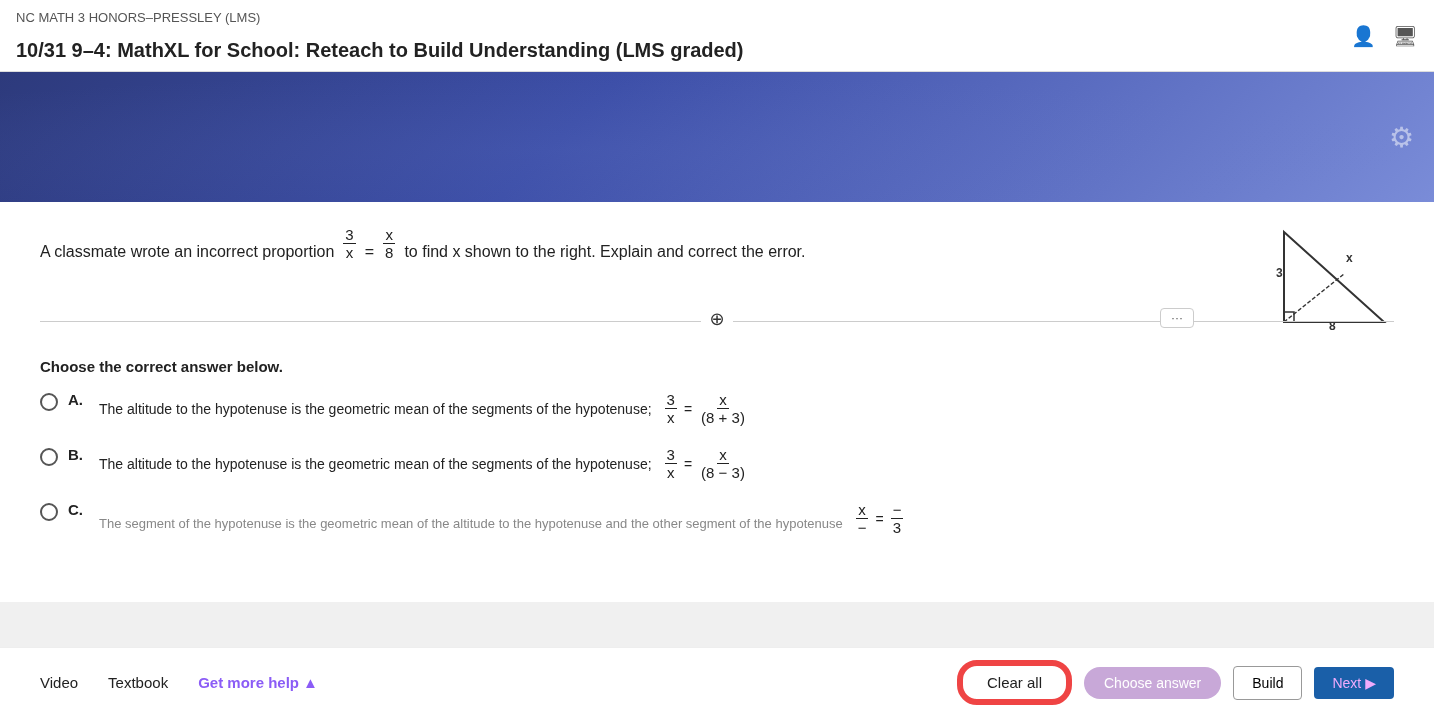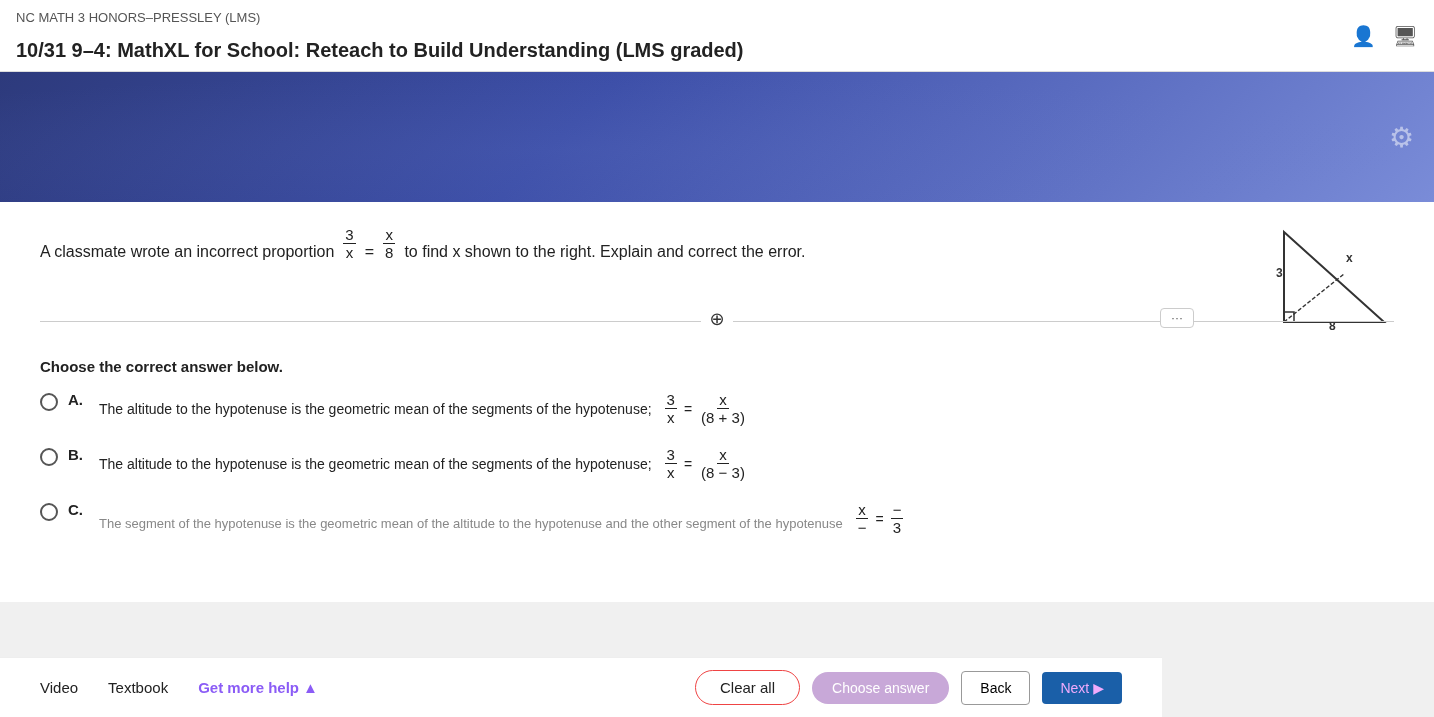--- a/index.html
+++ b/index.html
@@ -213,21 +213,21 @@
     .footer {
       display: flex;
       align-items: center;
       justify-content: space-between;
       padding: 12px 40px;
       background: white;
       border-top: 1px solid #eee;
       position: fixed;
       bottom: 0;
       left: 0;
-      width: 1162px;
+      width: 1434px;
     }
     .footer-left {
       display: flex;
       align-items: center;
       gap: 30px;
     }
     .footer-link {
       font-size: 15px;
       color: #222;
       cursor: pointer;
@@ -241,21 +241,21 @@
       font-weight: bold;
       color: #8b5cf6;
       cursor: pointer;
     }
     .footer-right {
       display: flex;
       align-items: center;
       gap: 12px;
     }
     .btn-clear {
-      border: 1px solid #ef4444;
+      border: 6px solid #ef4444;
       background: white;
       border-radius: 20px;
       padding: 8px 24px;
       font-size: 15px;
       cursor: pointer;
       color: #222;
     }
     .btn-choose {
       background: #c8a8d8;
       border: none;
@@ -422,19 +422,19 @@
     <span class="footer-link">Video</span>
     <span class="footer-link">Textbook</span>
     <div class="get-more-help">
       <span>Get more help</span>
       <span>▲</span>
     </div>
   </div>
   <div class="footer-right">
     <button class="btn-clear">Clear all</button>
     <button class="btn-choose">Choose answer</button>
-    <button class="btn-back">Back</button>
+    <button class="btn-back">Build</button>
     <button class="btn-next">
       <span>Next</span>
       <span>▶</span>
     </button>
   </div>
 </div>
 
 </body></html>

